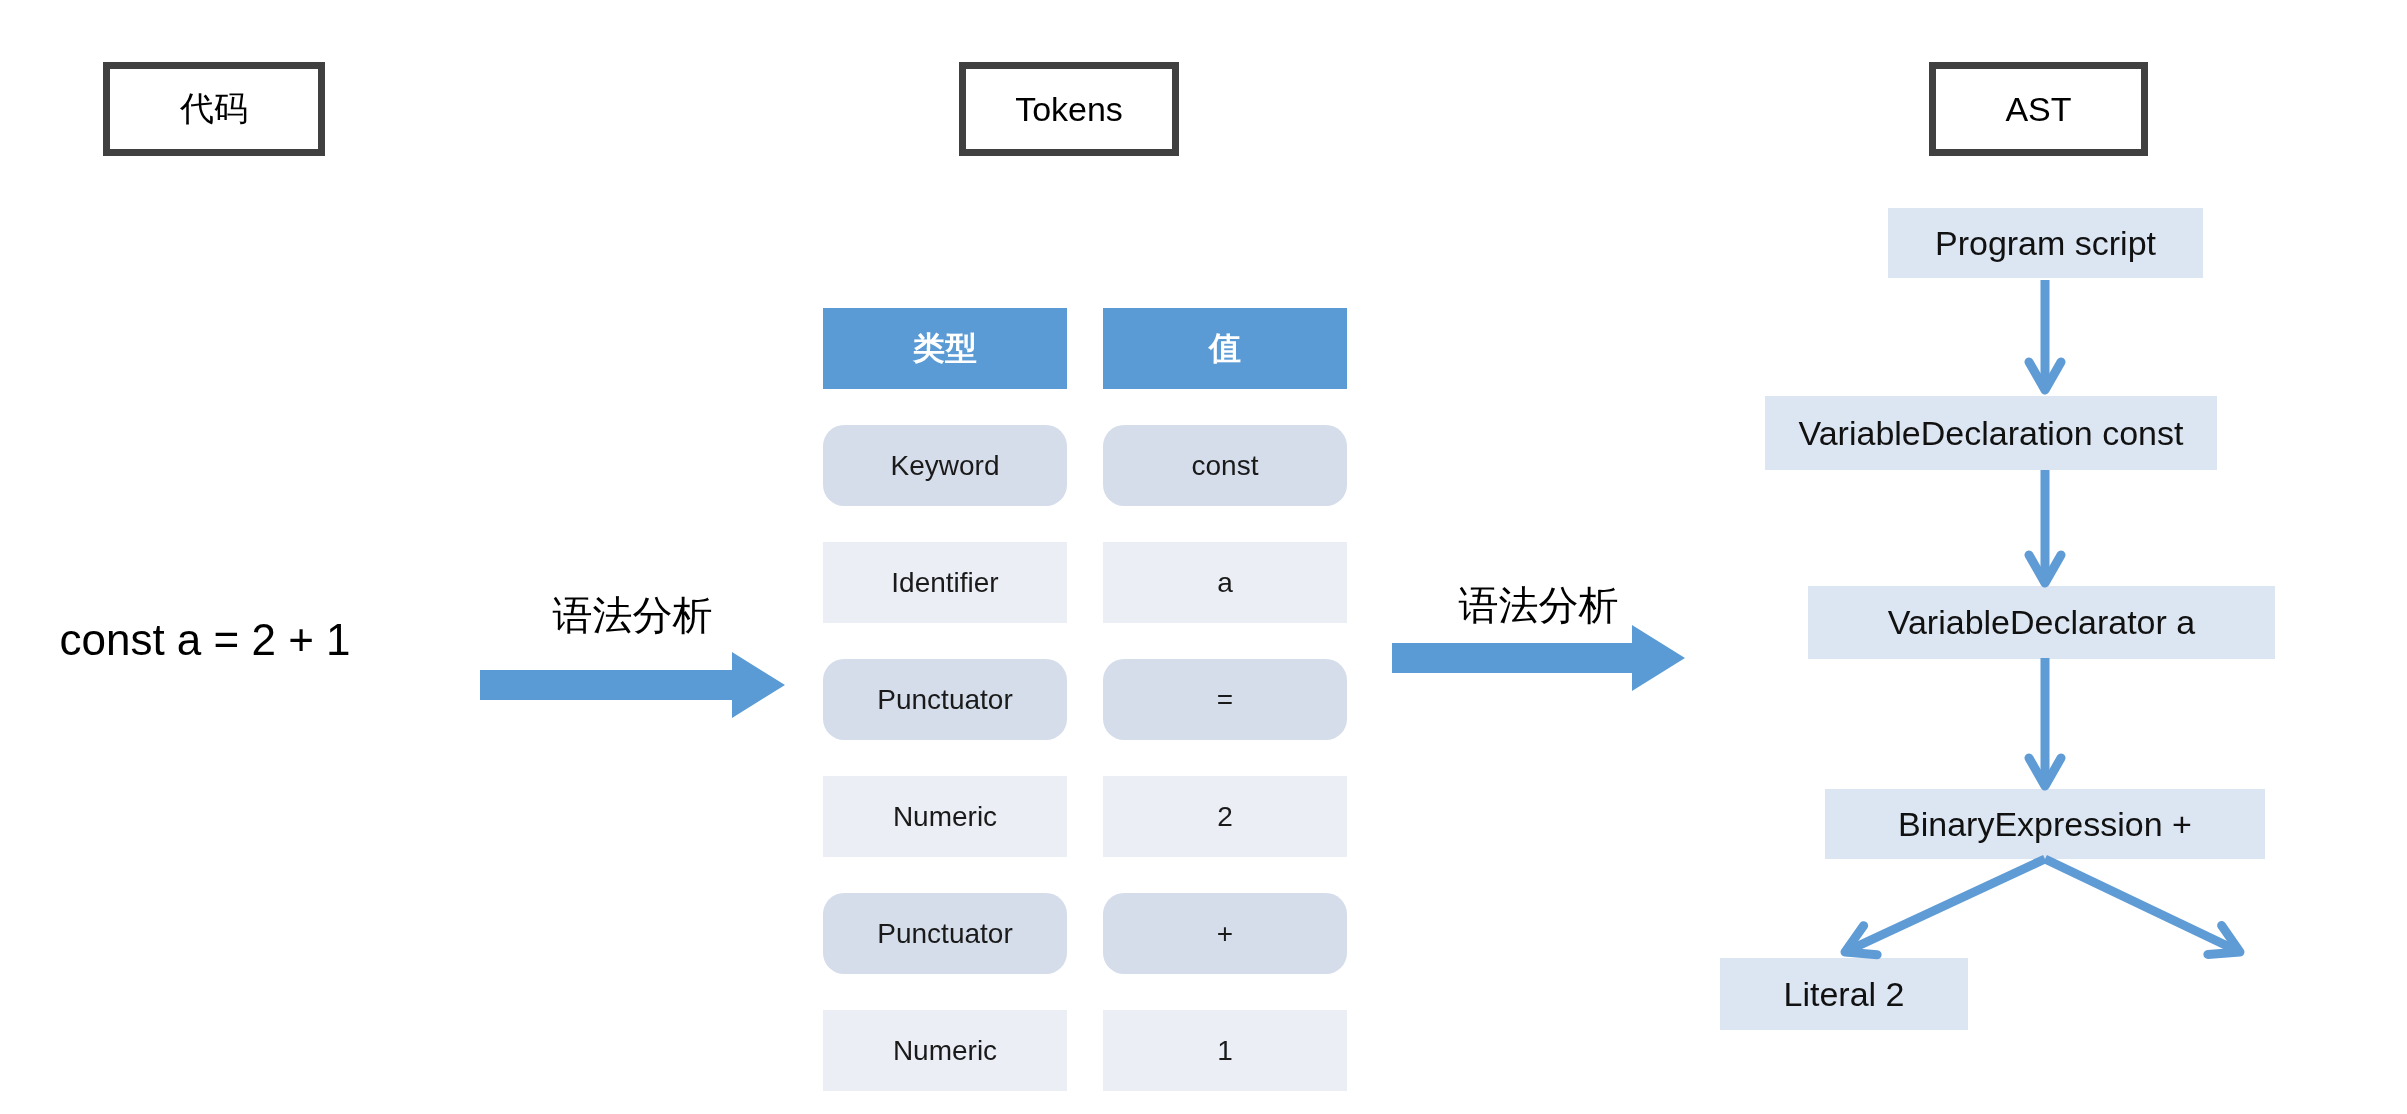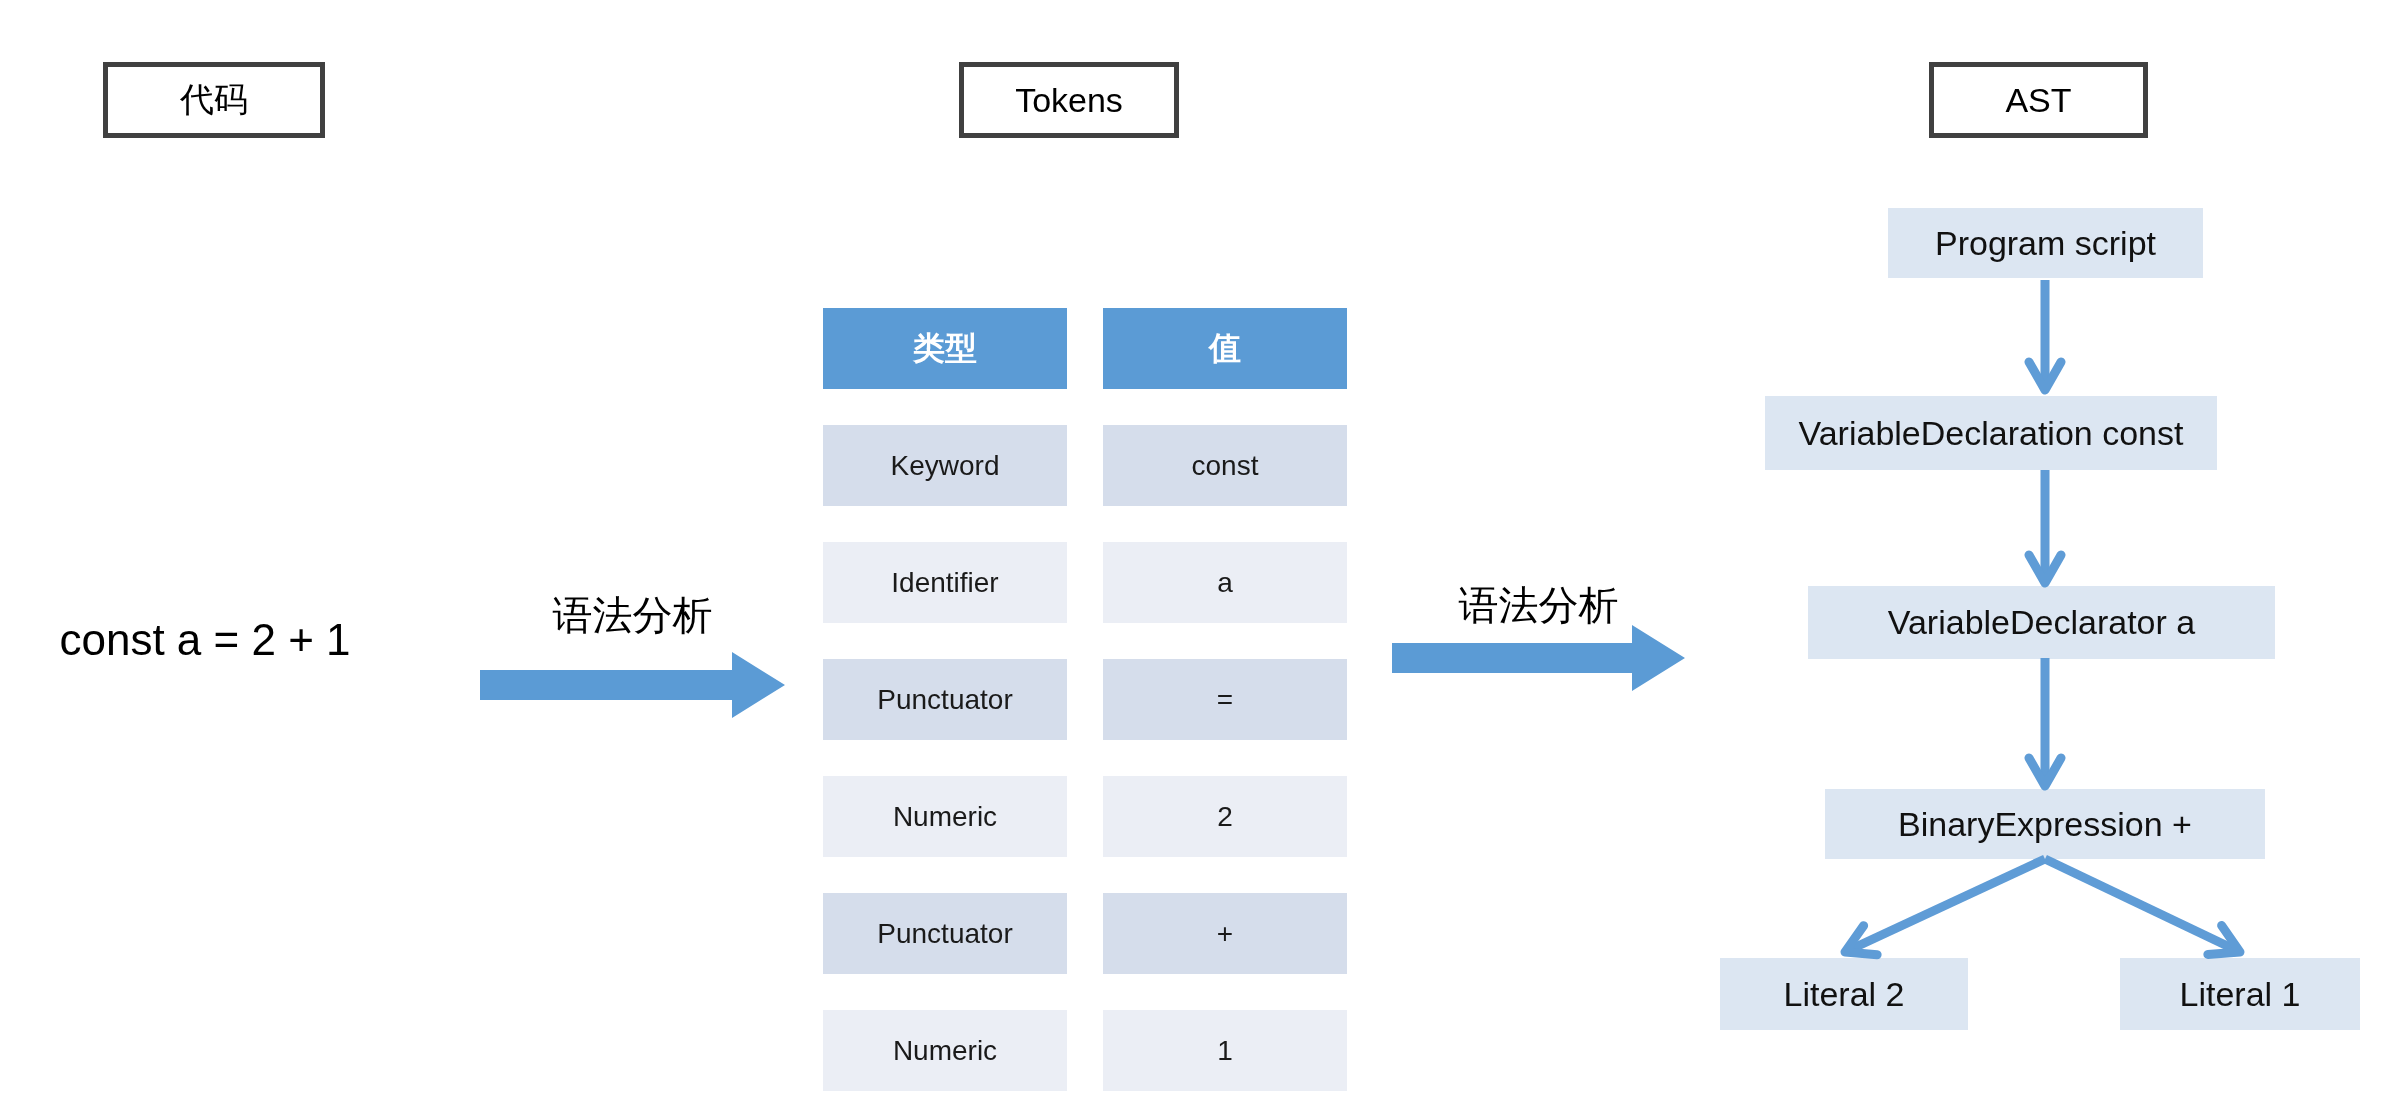--- a/index.html
+++ b/index.html
@@ -2,22 +2,22 @@
 <html><head>
 <meta charset="utf-8">
 <style>
   html,body{margin:0;padding:0;background:#ffffff;}
   .canvas{
     position:relative;width:2407px;height:1114px;background:#ffffff;overflow:hidden;
     font-family:"Liberation Sans","DejaVu Sans",sans-serif;color:#111;
   }
   
   .stage-box{
-    position:absolute;height:76px;box-sizing:border-box;
-    border:5px solid #404040;background:#fff;
+    position:absolute;height:94px;box-sizing:border-box;
+    border:7px solid #404040;background:#fff;
     display:flex;align-items:center;justify-content:center;
     font-size:34px;color:#000;
   }
   #stage-code{left:103px;top:62px;width:222px;}
   #stage-tokens{left:959px;top:62px;width:220px;}
   #stage-ast{left:1929px;top:62px;width:219px;}
 
   
   .source-code{
     position:absolute;left:40px;top:612px;width:330px;height:56px;
@@ -39,21 +39,21 @@
   .token-table{
     position:absolute;left:823px;top:308px;
     display:grid;grid-template-columns:244px 244px;grid-auto-rows:81px;
     column-gap:10px;row-gap:9px;gap:36px;
   }
   .t-cell{
     display:flex;align-items:center;justify-content:center;
     font-size:28px;color:#1a1a1a;
   }
   .t-head{background:#5B9BD5;color:#ffffff;font-weight:bold;font-size:32px;}
-  .row-dark{background:#D5DDEB;}
+  .row-dark{background:#D5DDEB;border-radius:21px;}
   .row-light{background:#EBEEF5;}
 
   
   .ast-node{
     position:absolute;background:#DCE6F2;
     display:flex;align-items:center;justify-content:center;
     font-size:34px;color:#111;white-space:nowrap;
   }
   .ast-node .node-label{position:relative;z-index:6;}
   #node-program{left:1888px;top:208px;width:315px;height:70px;}
@@ -131,23 +131,20 @@
   </div>
   <div class="ast-node" id="node-vardtor">
     <span class="node-label">VariableDeclarator a</span>
   </div>
   <div class="ast-node" id="node-binexpr">
     <span class="node-label">BinaryExpression +</span>
   </div>
   <div class="ast-node" id="node-lit2">
     <span class="node-label">Literal 2</span>
   </div>
-  <div class="ast-node" id="node-lit1">
-    <span class="node-label">Literal 1</span>
-  </div>
 
   <svg id="tree-arrows" width="707" height="820" viewBox="0 0 707 820">
     <defs>
       <marker id="vhead" markerUnits="userSpaceOnUse" markerWidth="48" markerHeight="48" refX="38" refY="24" orient="auto">
         <path d="M10,8 L38,24 L10,40" fill="none" stroke="#5F9CD6" stroke-width="9" stroke-linecap="round" stroke-linejoin="round"></path>
       </marker>
     </defs>
     <line x1="345" y1="90" x2="345" y2="200" stroke="#5F9CD6" stroke-width="9" marker-end="url(#vhead)"></line>
     <line x1="345" y1="280" x2="345" y2="393" stroke="#5F9CD6" stroke-width="9" marker-end="url(#vhead)"></line>
     <line x1="345" y1="468" x2="345" y2="596" stroke="#5F9CD6" stroke-width="9" marker-end="url(#vhead)"></line>

